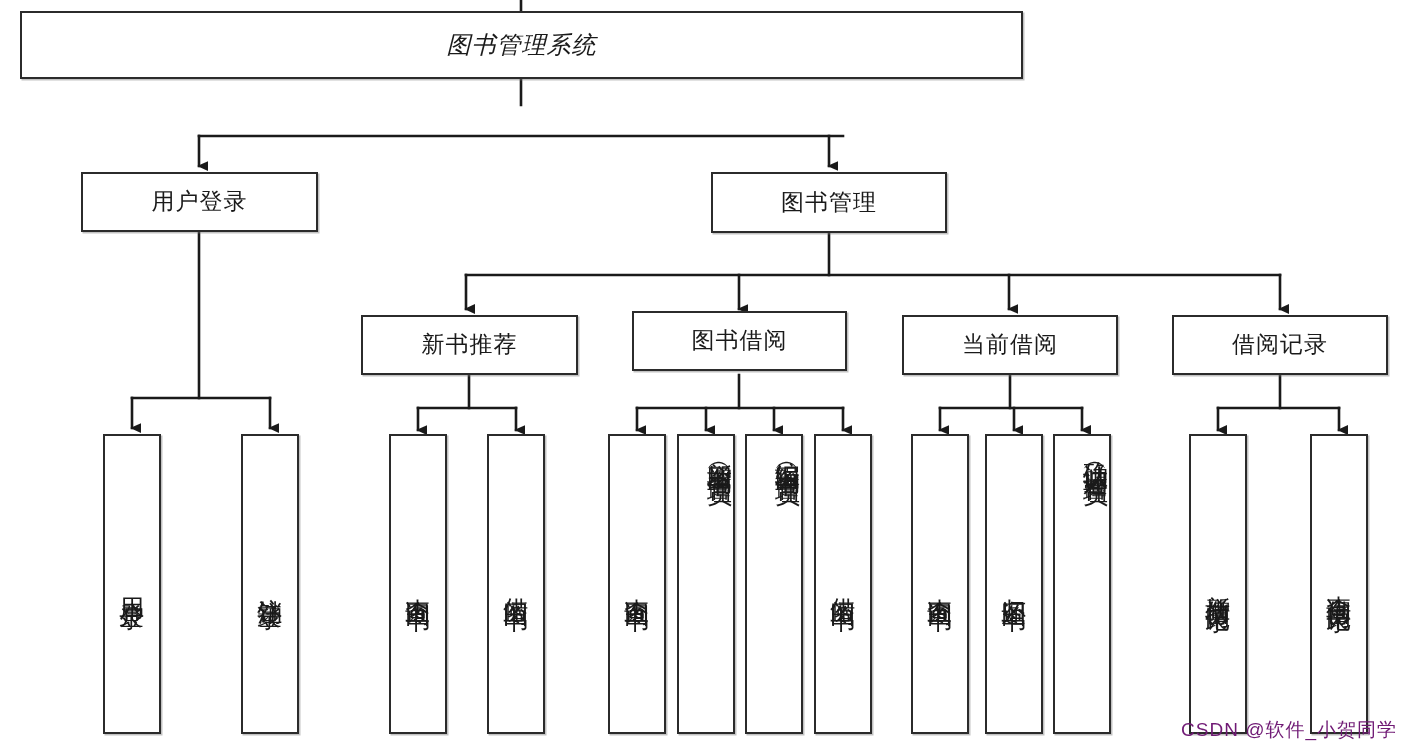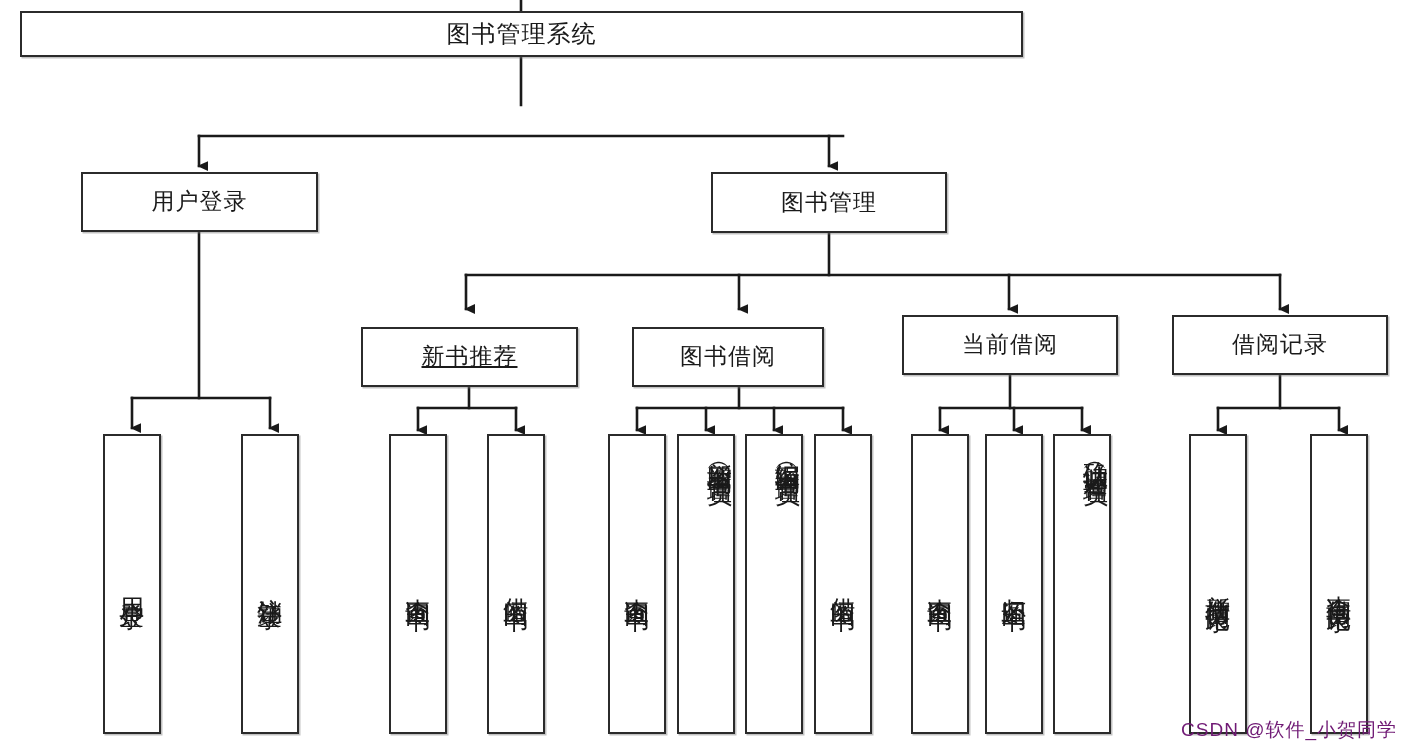--- a/index.html
+++ b/index.html
@@ -139,35 +139,35 @@
       <path d="M 1014 408 L 1014 430" marker-end="url(#arrow)"></path>
       <path d="M 1082 408 L 1082 430" marker-end="url(#arrow)"></path>
 
       <path d="M 1280 375 L 1280 408"></path>
       <path d="M 1218 408 L 1339 408"></path>
       <path d="M 1218 408 L 1218 430" marker-end="url(#arrow)"></path>
       <path d="M 1339 408 L 1339 430" marker-end="url(#arrow)"></path>
     </g>
   </svg>
 
-  <div class="node-box node-h node-root" style="left:20px; top:11px; width:1003px; height:46px;">
+  <div class="node-box node-h node-root" style="left:20px; top:11px; width:1003px; height:68px;font-style:italic;">
     <span>图书管理系统</span>
   </div>
 
   <div class="node-box node-h" style="left:81px; top:172px; width:237px; height:60px;">
     <span>用户登录</span>
   </div>
   <div class="node-box node-h" style="left:711px; top:172px; width:236px; height:61px;">
     <span>图书管理</span>
   </div>
 
-  <div class="node-box node-h" style="left:361px; top:327px; width:217px; height:60px;text-decoration:underline;">
+  <div class="node-box node-h" style="left:361px; top:315px; width:217px; height:60px;">
     <span>新书推荐</span>
   </div>
-  <div class="node-box node-h" style="left:632px; top:327px; width:192px; height:60px;">
+  <div class="node-box node-h" style="left:632px; top:311px; width:215px; height:60px;">
     <span>图书借阅</span>
   </div>
   <div class="node-box node-h" style="left:1172px; top:315px; width:216px; height:60px;">
     <span>借阅记录</span>
   </div>
   <div class="node-box node-h" style="left:902px; top:315px; width:216px; height:60px;">
     <span>当前借阅</span>
   </div>
 
   <div class="leaf-box leaf-mid" style="left:103px; top:434px; width:58px; height:300px;">

